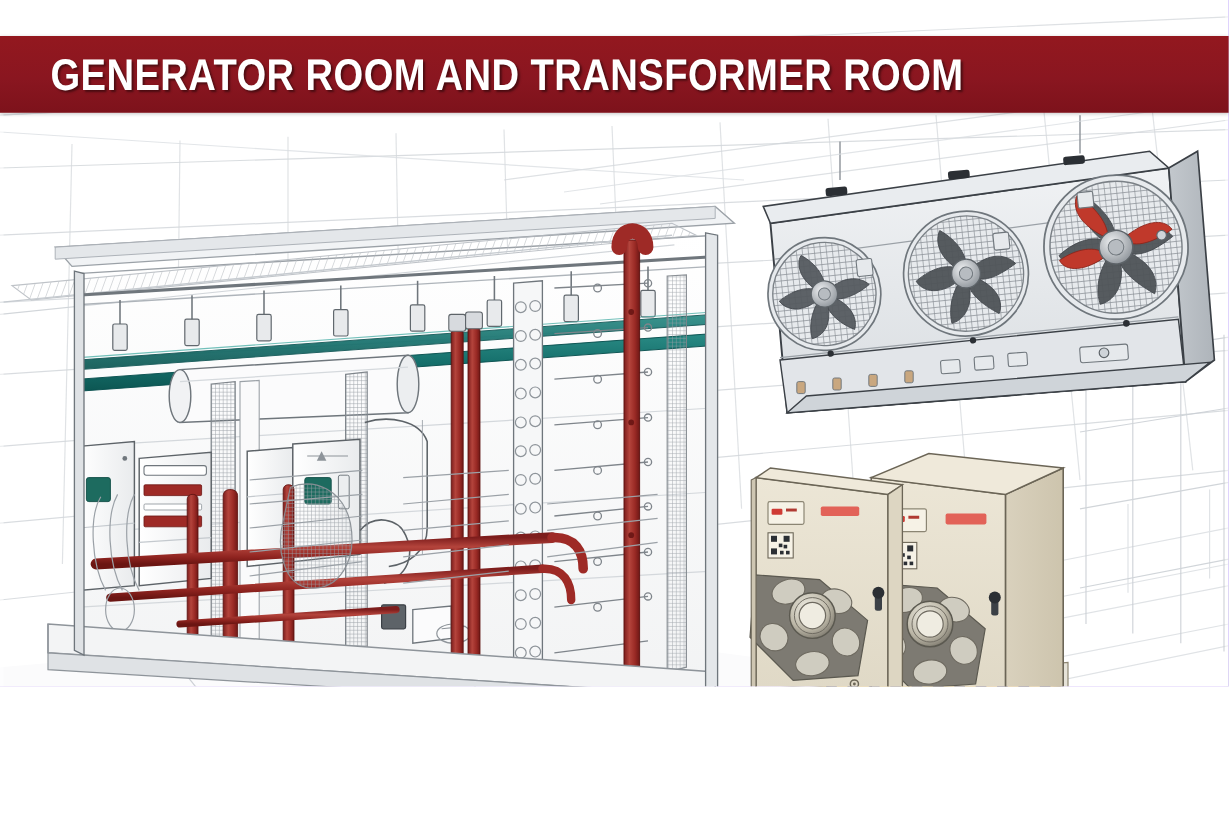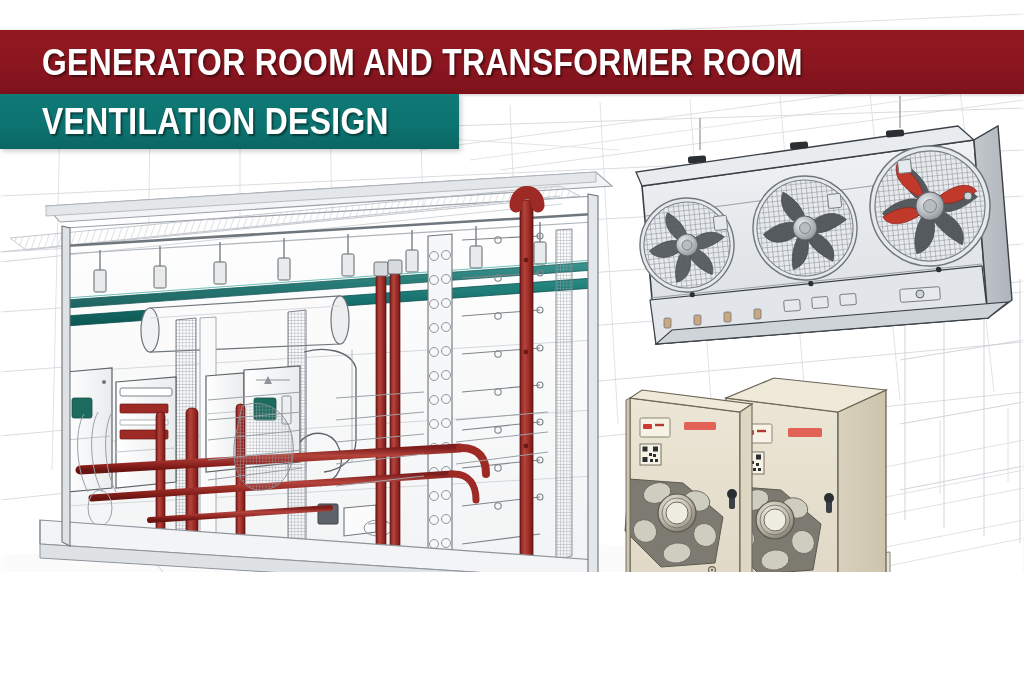--- a/index.html
+++ b/index.html
@@ -671,17 +671,14 @@
       </g>
 
       <rect x="0" y="0" width="1024" height="683" fill="none" stroke="#ffffff" stroke-width="6" opacity=".5"></rect>
     </g>
   </svg>
 
   <div class="banner" id="banner-red">
     <span class="banner-text">GENERATOR ROOM AND TRANSFORMER ROOM</span>
   </div>
 
-  <div class="banner" id="banner-teal">
-    <span class="banner-text">VENTILATION DESIGN</span>
-  </div>
 
 </div>
 
 </body></html>

